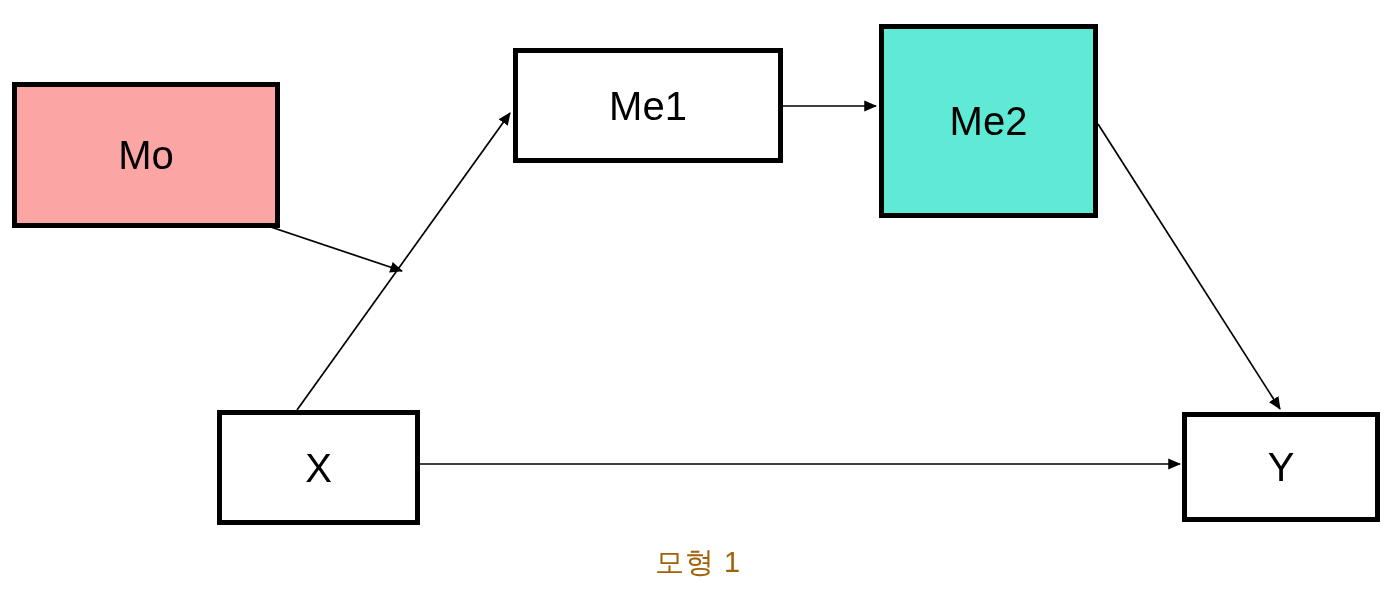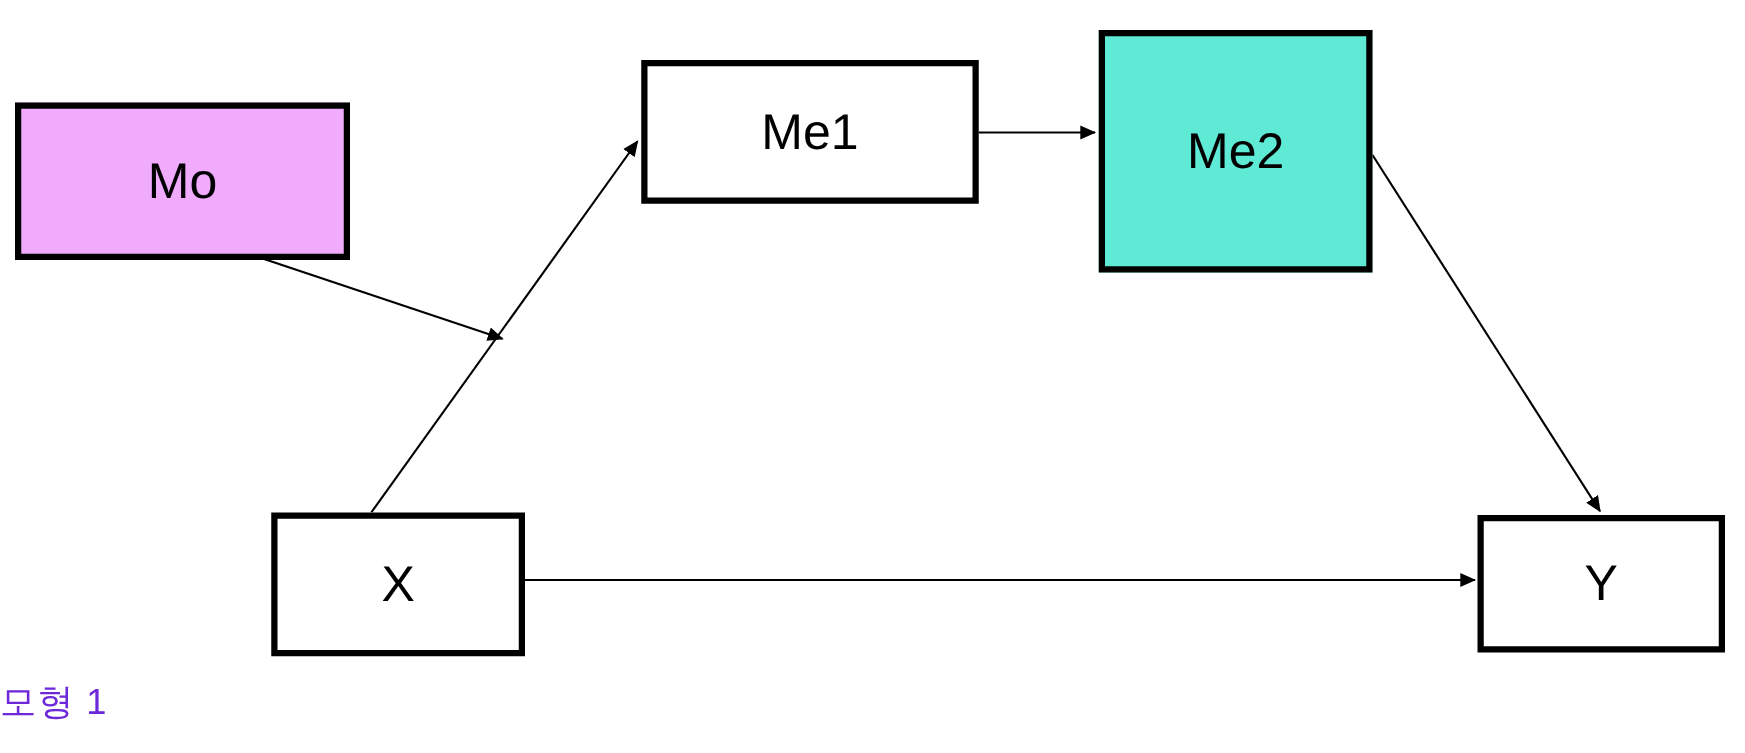--- a/index.html
+++ b/index.html
@@ -41,24 +41,25 @@
     color: #000000;
     letter-spacing: 0px;
     white-space: nowrap;
     user-select: none;
   }
   .caption {
     position: absolute;
     left: 0;
     top: 548px;
     width: 1396px;
+    text-align: center;
     font-family: "Liberation Sans", "DejaVu Sans", sans-serif;
     font-size: 29px;
     line-height: 1;
-    color: #6d28d9;
+    color: #a16207;
     letter-spacing: 1px;
     z-index: 4;
     user-select: none;
   }
   
   #node-mo  { left: 12px;   top: 82px;  width: 268px; height: 113px; }
   #node-me1 { left: 513px;  top: 48px;  width: 234px; height: 115px; }
   #node-me2 { left: 879px;  top: 24px;  width: 219px; height: 194px; }
   #node-x   { left: 217px;  top: 410px; width: 203px; height: 115px; }
   #node-y   { left: 1182px; top: 412px; width: 198px; height: 110px; }
@@ -79,21 +80,21 @@
 
     <line id="edge-mo-to-path" x1="178" y1="196" x2="402" y2="271" stroke="#000000" stroke-width="1.7" marker-end="url(#arrowhead)"></line>
 
     <line id="edge-me1-to-me2" x1="747" y1="106" x2="876" y2="106" stroke="#000000" stroke-width="1.7" marker-end="url(#arrowhead)"></line>
 
     <line id="edge-me2-to-y" x1="1098" y1="124" x2="1280" y2="409" stroke="#000000" stroke-width="1.7" marker-end="url(#arrowhead)"></line>
 
     <line id="edge-x-to-y" x1="420" y1="464" x2="1180" y2="464" stroke="#000000" stroke-width="1.7" marker-end="url(#arrowhead)"></line>
   </svg>
 
-  <div class="node-box" id="node-mo" style="left: 12px; top: 82px; width: 268px; height: 126px; border-color: rgb(0, 0, 0); background: #f0abfc;">
+  <div class="node-box" id="node-mo" style="left: 12px; top: 82px; width: 268px; height: 146px; border-color: rgb(0, 0, 0); background: #fca5a5;">
     <span class="node-label">Mo</span>
   </div>
 
   <div class="node-box" id="node-me1" style="left: 513px; top: 48px; width: 270px; height: 115px; border-color: rgb(0, 0, 0); background: rgb(255, 255, 255);">
     <span class="node-label">Me1</span>
   </div>
 
   <div class="node-box" id="node-me2" style="left: 879px; top: 24px; width: 219px; height: 194px; border-color: rgb(0, 0, 0); background: #5eead4;">
     <span class="node-label">Me2</span>
   </div>

